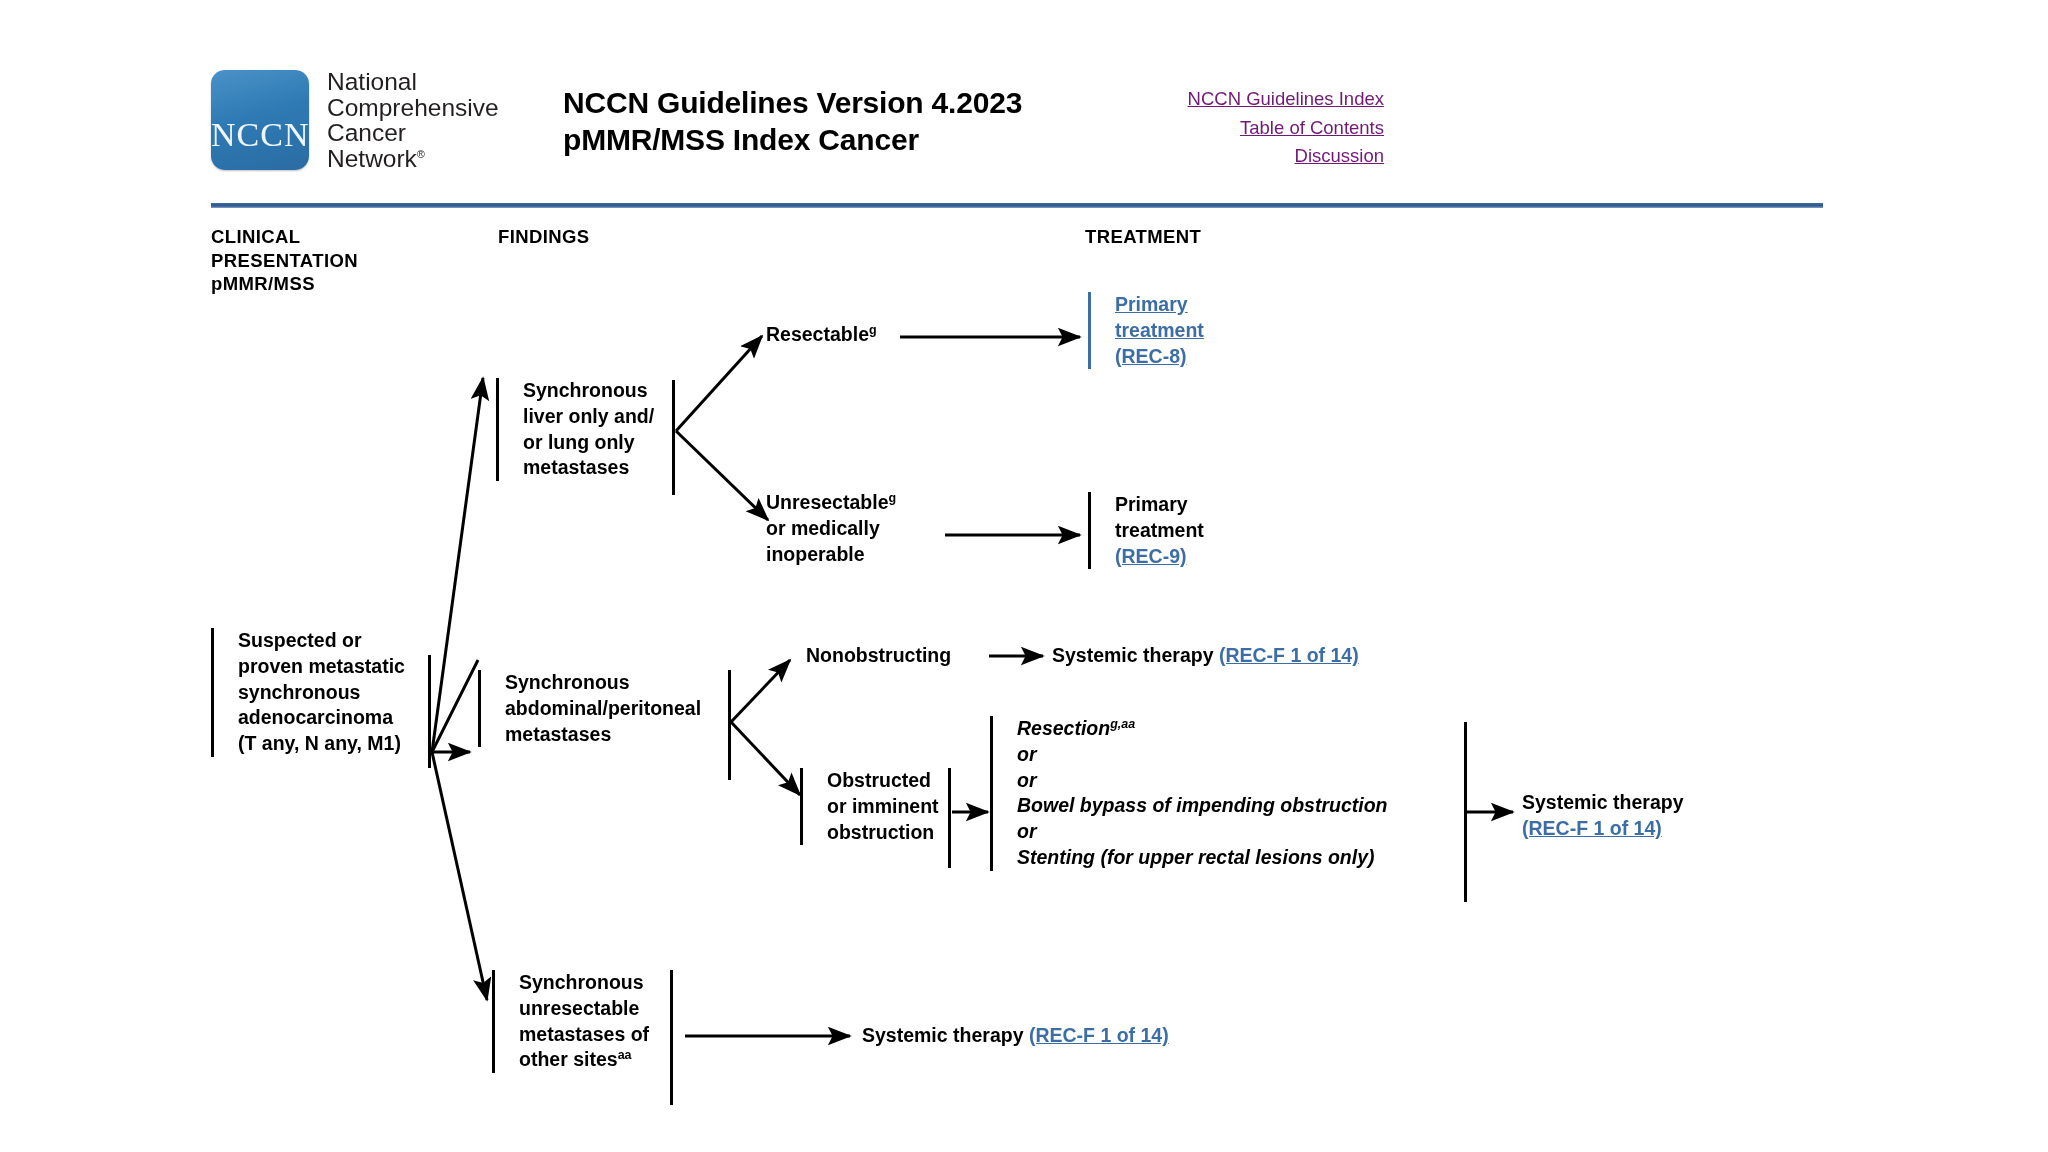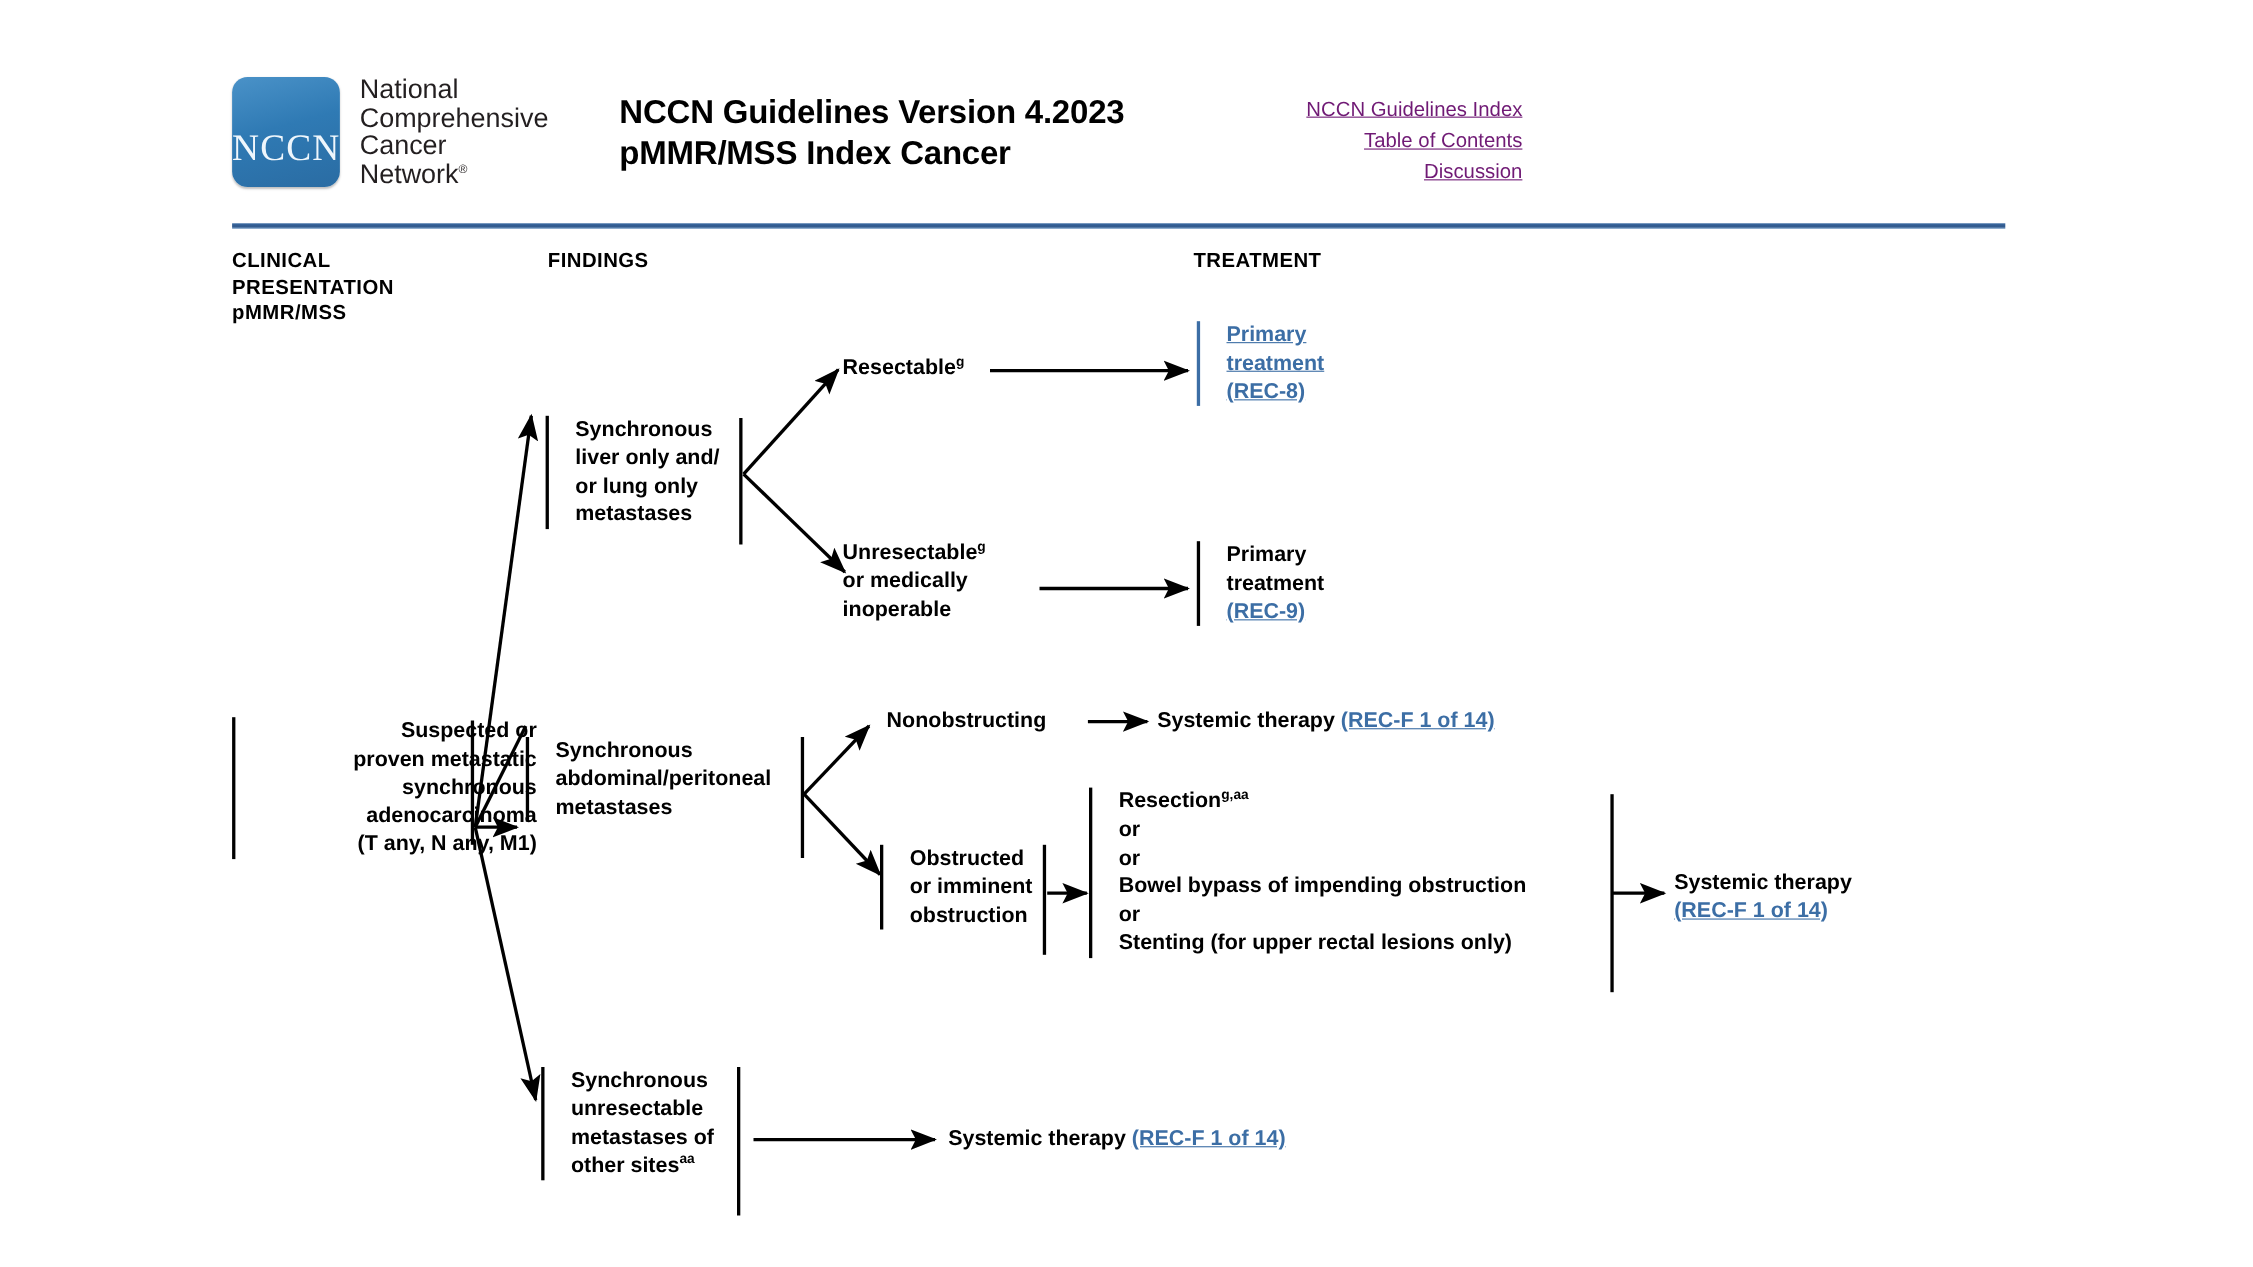--- a/index.html
+++ b/index.html
@@ -111,21 +111,21 @@
     </g>
   </svg>
 
   <div class="vrule" style="left:428px;top:655px;height:113px;"></div>
   <div class="vrule" style="left:672px;top:380px;height:115px;"></div>
   <div class="vrule" style="left:728px;top:670px;height:110px;"></div>
   <div class="vrule" style="left:948px;top:768px;height:100px;"></div>
   <div class="vrule" style="left:1464px;top:722px;height:180px;"></div>
   <div class="vrule" style="left:670px;top:970px;height:135px;"></div>
 
-  <div class="node bar-l" style="left:211px;top:652px;width:250px;text-align:right;">
+  <div class="node bar-l" style="left:211px;top:628px;width:250px;">
     <div>Suspected or</div>
     <div>proven metastatic</div>
     <div>synchronous</div>
     <div>adenocarcinoma</div>
     <div>(T any, N any, M1)</div>
   </div>
 
   <div class="node bar-l" style="left:496px;top:378px;width:180px;">
     <div>Synchronous</div>
     <div>liver only and/</div>
@@ -157,21 +157,21 @@
   </div>
 
   <div class="node" style="left:806px;top:643px;">Nonobstructing</div>
 
   <div class="node bar-l" style="left:800px;top:768px;width:150px;">
     <div>Obstructed</div>
     <div>or imminent</div>
     <div>obstruction</div>
   </div>
 
-  <div class="node bar-l" style="left:990px;top:716px;width:470px;">
+  <div class="node bar-l" style="left:990px;top:716px;width:470px;font-style:italic;">
     <div><span>Resection</span><sup>g,aa</sup></div>
     <div>or</div>
     <div>or</div>
     <div>Bowel bypass of impending obstruction</div>
     <div>or</div>
     <div>Stenting (for upper rectal lesions only)</div>
   </div>
 
   <div class="node bar-l" style="left:1088px;top:292px;width:210px;border-left-color:#3c6ea5;">
     <div class="lnk">Primary </div>

